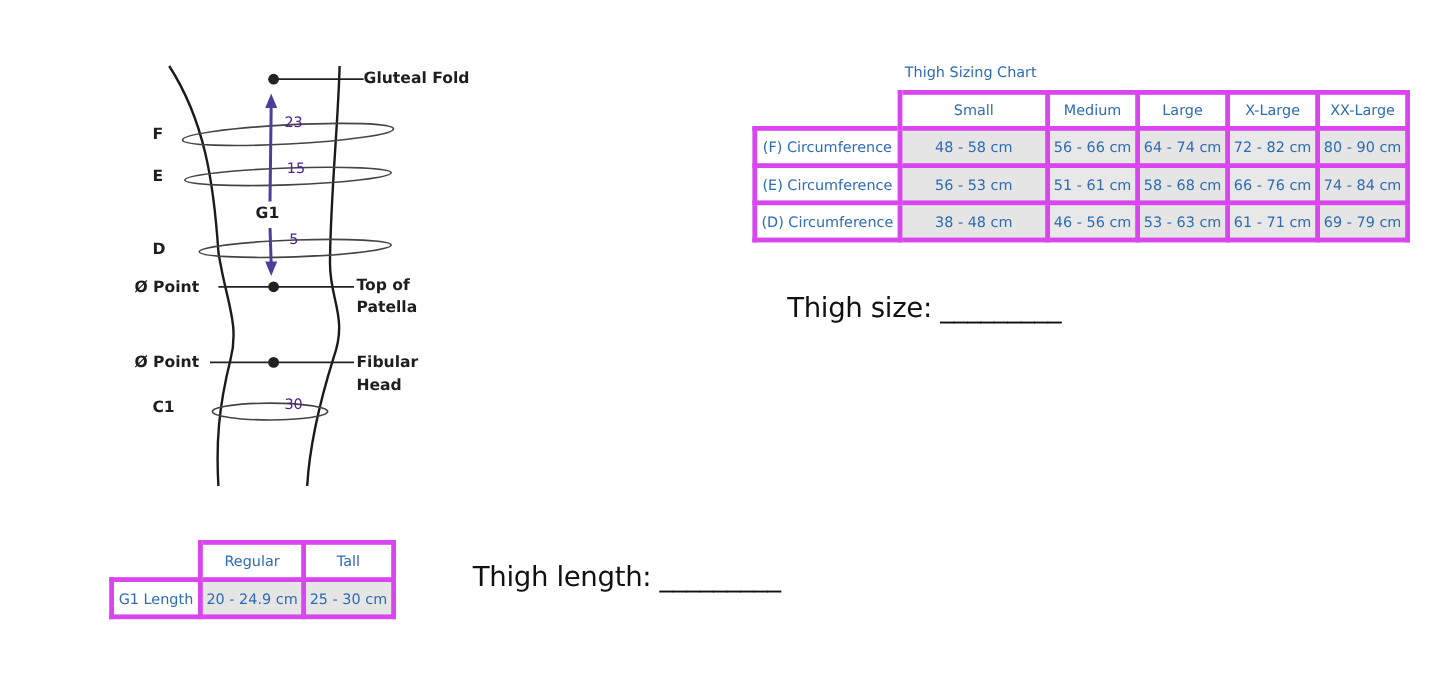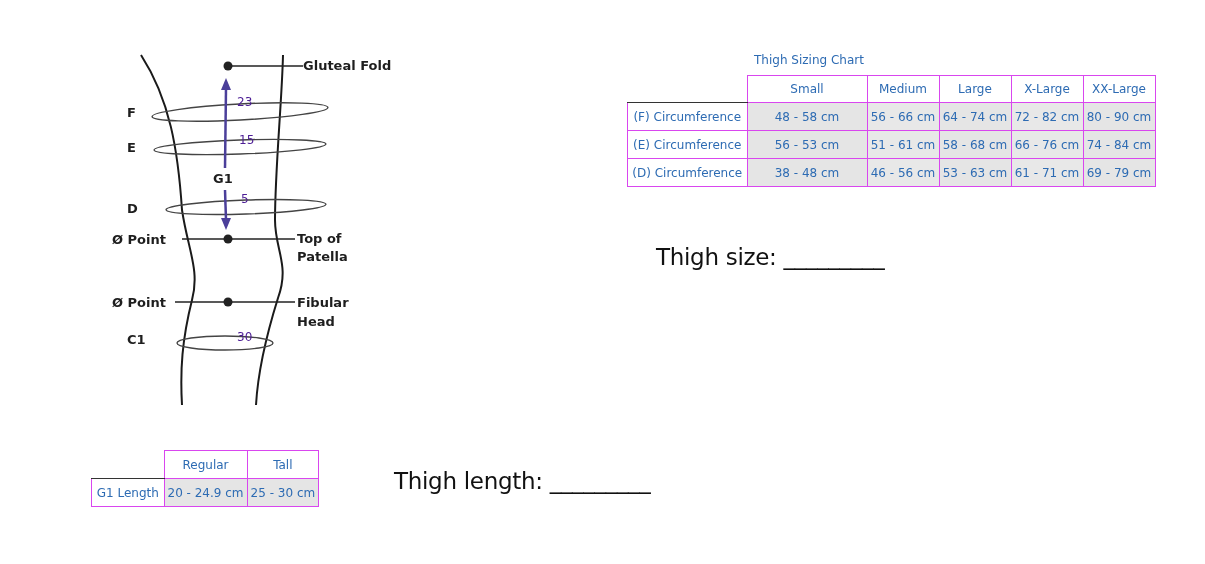--- a/index.html
+++ b/index.html
@@ -5,21 +5,21 @@
   html, body { margin:0; padding:0; }
   body { width:1205px; height:564px; background:#ffffff; position:relative; overflow:hidden; font-family:"Liberation Sans", sans-serif; }
   .diagram { position:absolute; left:100px; top:40px; width:320px; height:380px; }
   .diagram svg { position:absolute; left:0; top:0; }
   .lbl { position:absolute; font-family:"DejaVu Sans", sans-serif; font-weight:bold; font-size:13px; color:#1e1e1e; line-height:17px; }
   .num { position:absolute; font-family:"DejaVu Sans", sans-serif; font-size:12px; color:#4c1d95; }
   .g1 { position:absolute; font-family:"DejaVu Sans", sans-serif; font-weight:bold; font-size:13px; color:#1e1e1e; }
 
   .chart-title { position:absolute; left:754px; top:53px; font-family:"DejaVu Sans", sans-serif; font-size:12px; color:#2d6bb3; }
   table { border-collapse:collapse; position:absolute; font-family:"DejaVu Sans", sans-serif; font-size:12px; color:#2d6bb3; }
-  td, th { border:1px solid #d946ef; text-align:center; font-weight:normal; padding:0 3px; height:27px; white-space:nowrap; }
+  td, th { border:4px solid #d946ef; text-align:center; font-weight:normal; padding:0 3px; height:27px; white-space:nowrap; }
   th.blank { border-top:none; border-left:none; border-bottom:1px solid #333; background:#fff; }
   .blue { background:#e5e5e5; }
   .gray { background:#e8e8e8; }
   .rowhdr { background:#fff; }
   #size-table { left:627px; top:75px; }
   #size-table th { height:26px; }
   #len-table { left:91px; top:450px; }
   .fill { position:absolute; font-family:"DejaVu Sans", sans-serif; font-weight:normal; font-size:23px; color:#111; letter-spacing:-0.3px; }
 </style>
 </head>

